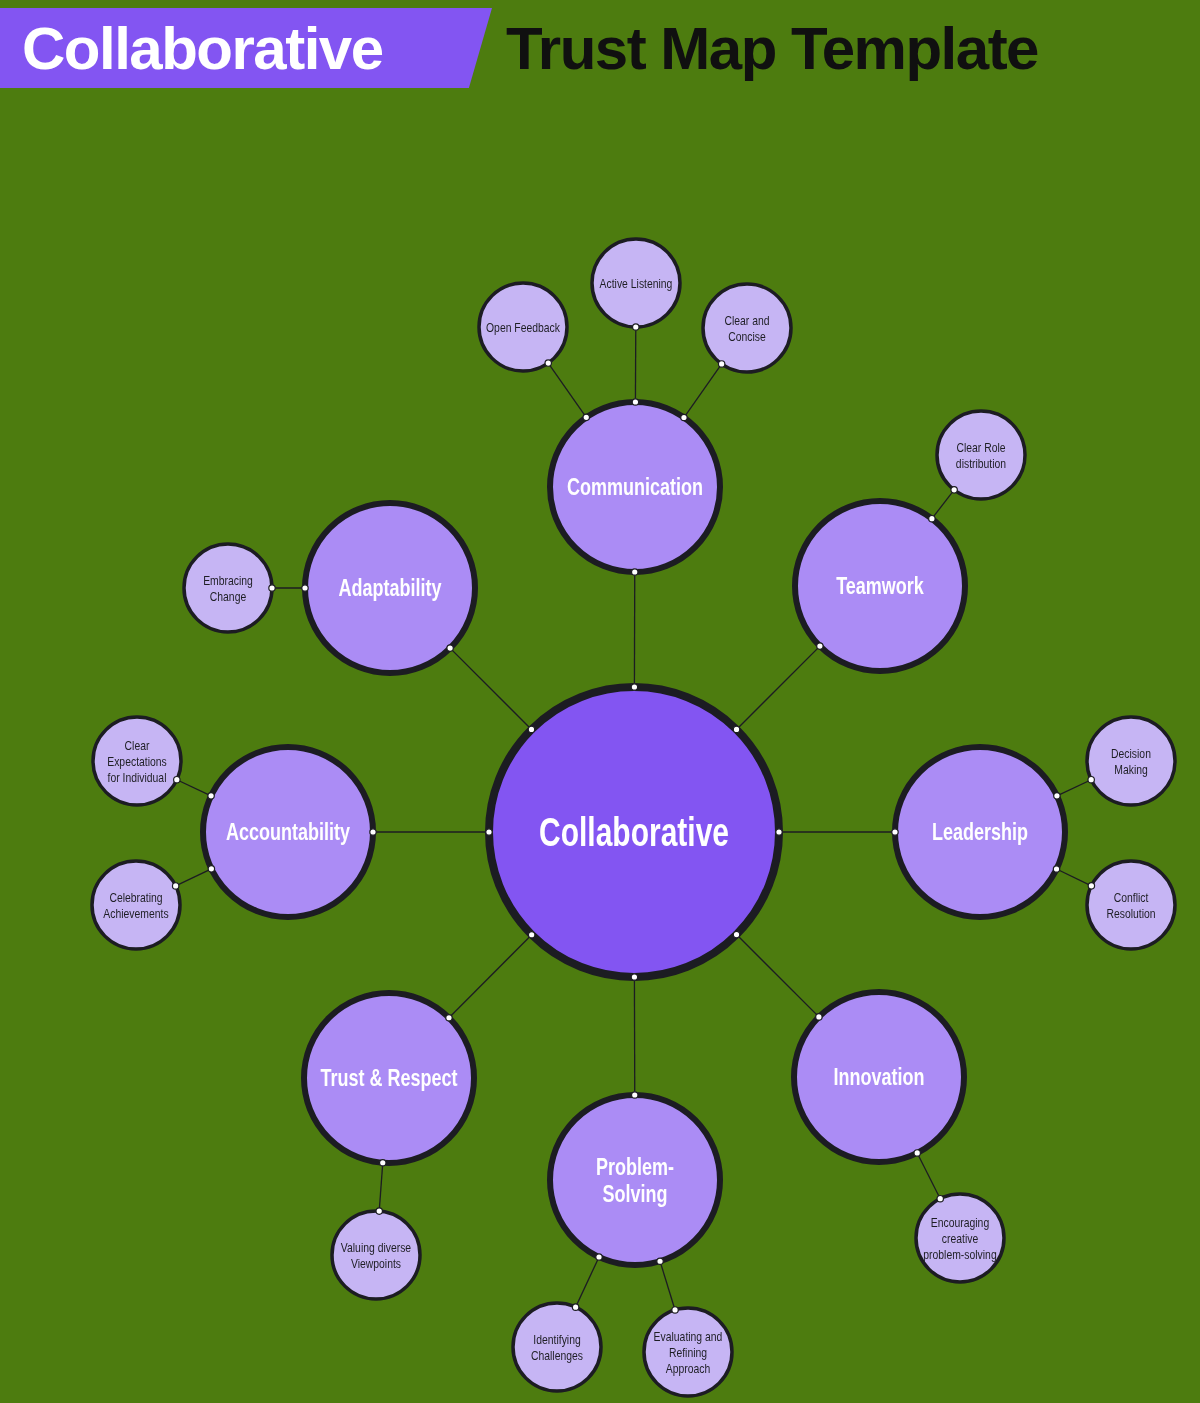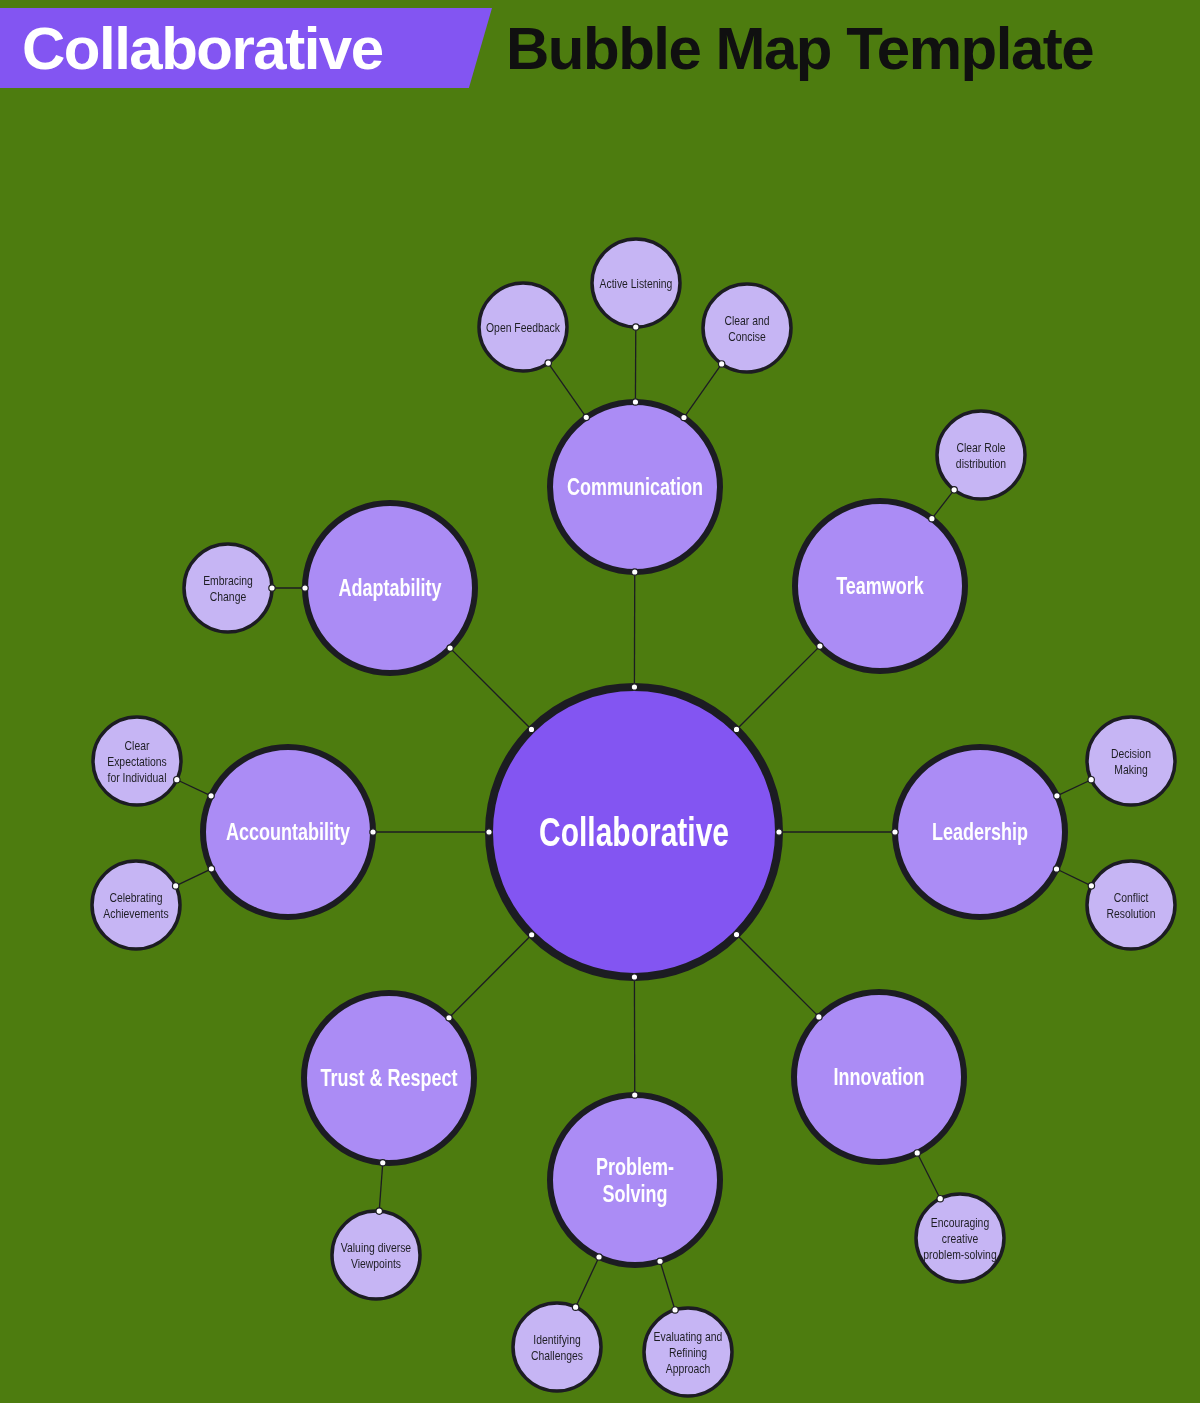--- a/index.html
+++ b/index.html
@@ -59,21 +59,21 @@
   }
 </style>
 </head>
 <body>
 
 <div class="page">
   <div class="header">
     <div class="hl-box" style="background: rgb(131, 85, 242);">
       <span class="hl-text" style="color: rgb(255, 255, 255);">Collaborative</span>
     </div>
-    <span class="rest-text" style="color: rgb(16, 16, 16);">Bubble Map Template</span>
+    <span class="rest-text" style="color: rgb(16, 16, 16);">Trust Map Template</span>
   </div>
   <svg class="diagram" id="diagram" width="1200" height="1403" viewBox="0 0 1200 1403">
       <g>
         <line x1="634.4202880895307" y1="687.0006091118938" x2="634.7536242233786" y2="571.999642934407" stroke="#1C1C22" stroke-width="1.3"></line>
         <line x1="736.5304832720494" y1="729.4695167279506" x2="819.8959235991434" y2="646.1040764008566" stroke="#1C1C22" stroke-width="1.3"></line>
         <line x1="531.4695167279506" y1="729.4695167279506" x2="450.10407640085657" y2="648.1040764008566" stroke="#1C1C22" stroke-width="1.3"></line>
         <line x1="489" y1="832" x2="373" y2="832" stroke="#1C1C22" stroke-width="1.3"></line>
         <line x1="779" y1="832" x2="895" y2="832" stroke="#1C1C22" stroke-width="1.3"></line>
         <line x1="531.678548663106" y1="934.7390899137793" x2="448.98154043886893" y2="1017.7736369470949" stroke="#1C1C22" stroke-width="1.3"></line>
         <line x1="634.4166649463929" y1="976.9994013447036" x2="634.7557481348732" y2="1095.0003509358635" stroke="#1C1C22" stroke-width="1.3"></line>

